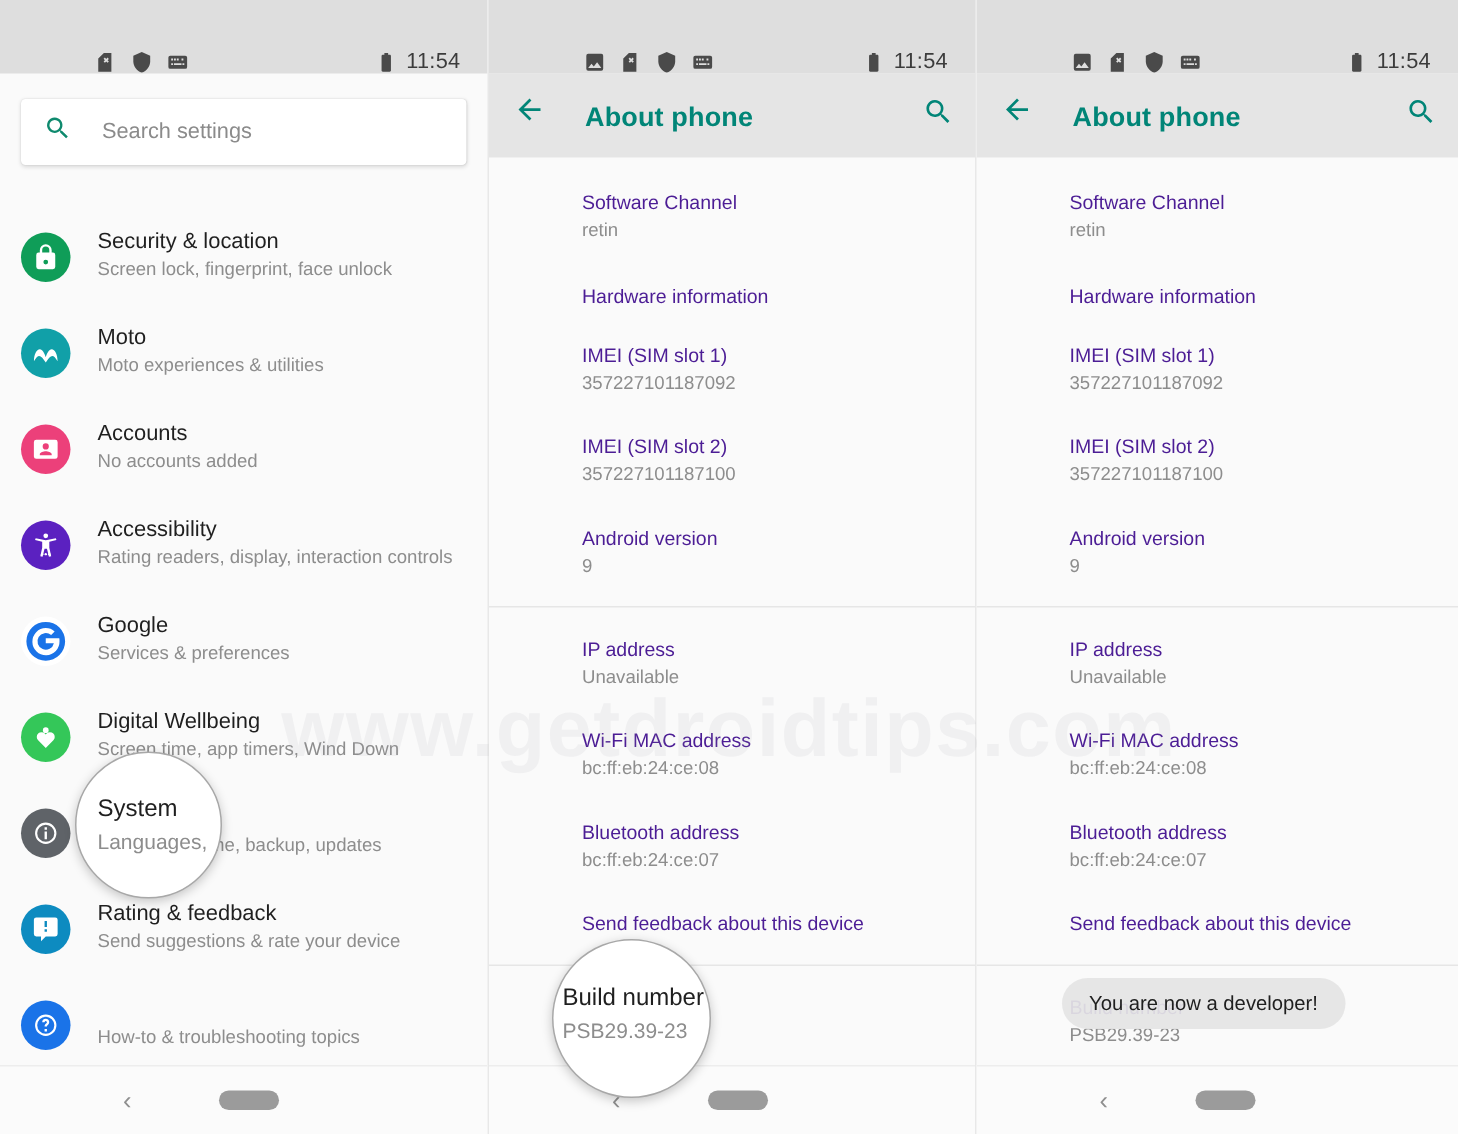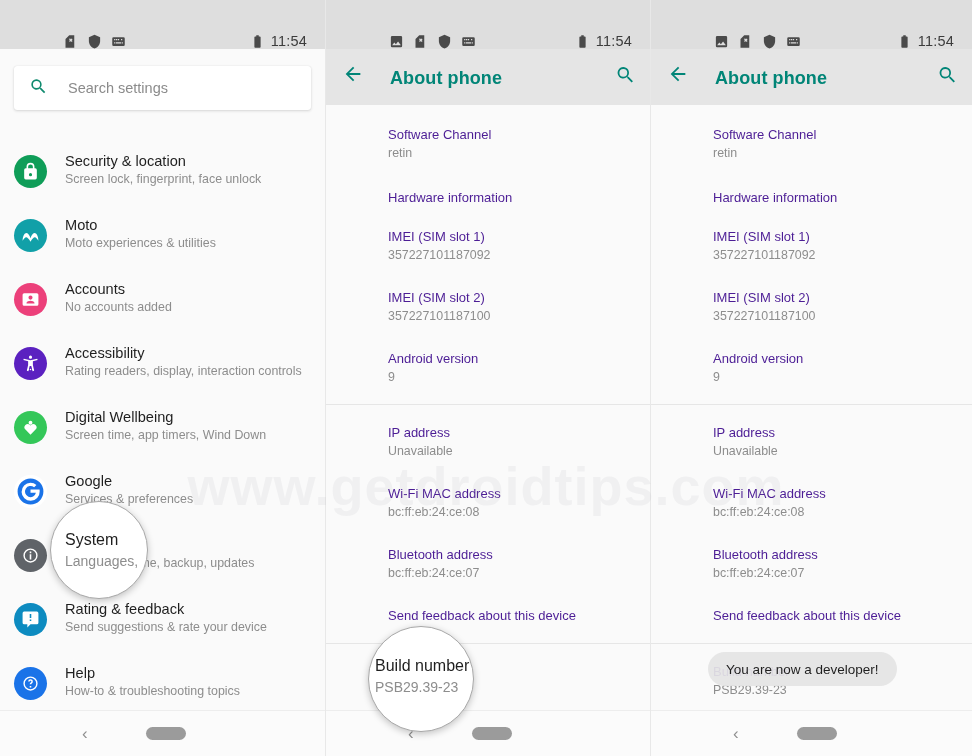--- a/index.html
+++ b/index.html
@@ -336,45 +336,45 @@
               <circle fill="#fff" cx="15" cy="19.5" r="1"></circle>
             </svg>
         </span>
         <span class="stext">
           <div class="stitle">Accessibility</div>
           <div class="ssub">Rating readers, display, interaction controls</div>
         </span>
       </div>
 
       <div class="srow">
-        <span class="sicon" style="background:#34c759">
-          <svg width="19" height="19" viewBox="0 0 24 24">
-              <circle cx="12" cy="6" r="2.4" fill="#fff"></circle>
-              <path fill="#fff" d="M12 21 5.6 14.6a4 4 0 0 1 5.7-5.7l.7.7.7-.7a4 4 0 1 1 5.7 5.7z"></path>
-            </svg>
-        </span>
-        <span class="stext">
-          <div class="stitle">Digital Wellbeing</div>
-          <div class="ssub">Screen time, app timers, Wind Down</div>
-        </span>
-      </div>
-
-      <div class="srow">
         <span class="sicon" style="background:#fff">
           <svg width="31" height="31" viewBox="0 0 24 24">
               <path fill="#1a73e8" d="M12 2a10 10 0 1 0 0 20 10 10 0 0 0 0-20zm0 3.2a6.8 6.8 0 0 1 4.6 1.8L14.8 8.8A4.3 4.3 0 1 0 16.2 13H12v-2.5h7c.1.5.1 1 .1 1.5A7 7 0 1 1 12 5.2z"></path>
             </svg>
         </span>
         <span class="stext">
           <div class="stitle">Google</div>
           <div class="ssub">Services &amp; preferences</div>
         </span>
       </div>
 
       <div class="srow">
+        <span class="sicon" style="background:#34c759">
+          <svg width="19" height="19" viewBox="0 0 24 24">
+              <circle cx="12" cy="6" r="2.4" fill="#fff"></circle>
+              <path fill="#fff" d="M12 21 5.6 14.6a4 4 0 0 1 5.7-5.7l.7.7.7-.7a4 4 0 1 1 5.7 5.7z"></path>
+            </svg>
+        </span>
+        <span class="stext">
+          <div class="stitle">Digital Wellbeing</div>
+          <div class="ssub">Screen time, app timers, Wind Down</div>
+        </span>
+      </div>
+
+      <div class="srow">
         <span class="sicon" style="background:#5f6368">
           <svg width="19" height="19" viewBox="0 0 24 24">
               <path fill="#fff" d="M12 3a9 9 0 1 0 0 18 9 9 0 0 0 0-18zm0 1.8a7.2 7.2 0 1 1 0 14.4 7.2 7.2 0 0 1 0-14.4zM11 7h2v2h-2zm0 3.5h2V17h-2z"></path>
             </svg>
         </span>
         <span class="stext">
           <div class="stitle">System</div>
           <div class="ssub">Languages, time, backup, updates</div>
         </span>
       </div>
@@ -391,21 +391,20 @@
         </span>
       </div>
 
       <div class="srow">
         <span class="sicon" style="background:#1a73e8">
           <svg width="19" height="19" viewBox="0 0 24 24">
               <path fill="#fff" d="M12 3a9 9 0 1 0 0 18 9 9 0 0 0 0-18zm0 1.8a7.2 7.2 0 1 1 0 14.4 7.2 7.2 0 0 1 0-14.4zm-1 12.4h2v-2h-2zM12 6.5a3 3 0 0 0-3 3h2a1 1 0 1 1 1.6.8c-.8.7-1.6 1.2-1.6 2.7h2c0-1 1.9-1.5 1.9-3.3A2.9 2.9 0 0 0 12 6.5z"></path>
             </svg>
         </span>
         <span class="stext">
-          <div class="stitle">Help</div>
           <div class="ssub">How-to &amp; troubleshooting topics</div>
         </span>
       </div>
 
     </div>
 
     <div class="navbar">
       <span class="nav-back">‹</span>
       <span class="nav-home"></span>
     </div>

